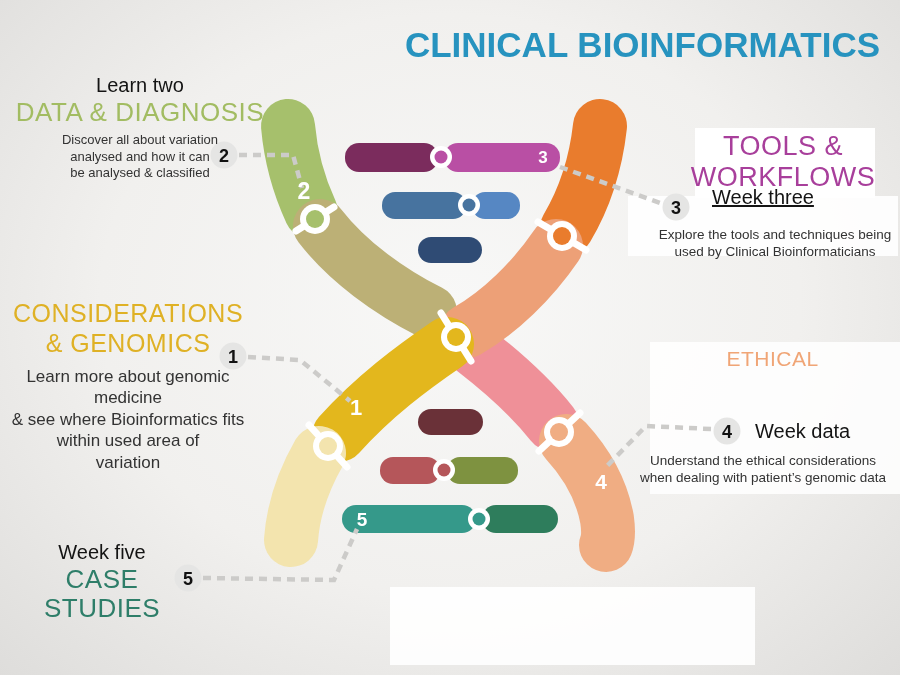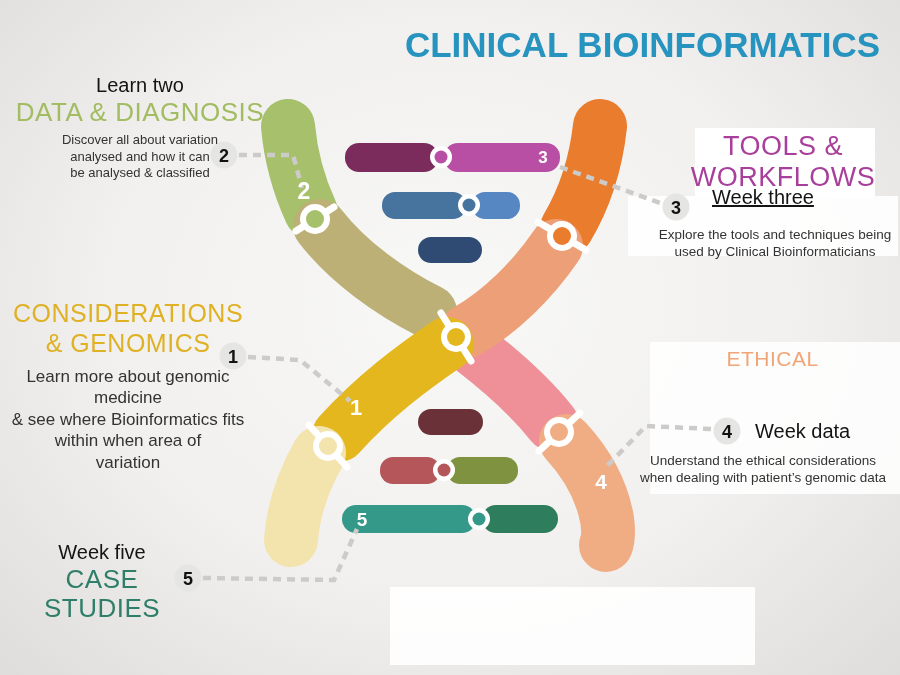--- a/index.html
+++ b/index.html
@@ -190,21 +190,21 @@
     <div>be analysed &amp; classified</div>
   </div>
 </div>
 
 <div class="txt center" id="block-w1">
   <div class="big-heading">CONSIDERATIONS</div>
   <div class="big-heading">&amp; GENOMICS</div>
   <div class="para">
     <div>Learn more about genomic medicine</div>
     <div>&amp; see where Bioinformatics fits</div>
-    <div>within when area of</div>
+    <div>within used area of</div>
     <div>variation</div>
   </div>
 </div>
 
 <div class="txt center" id="block-w5">
   <div class="week-label">Week five</div>
   <div class="big-heading">CASE STUDIES</div>
 </div>
 
 <div class="txt center" id="block-w3-title">

